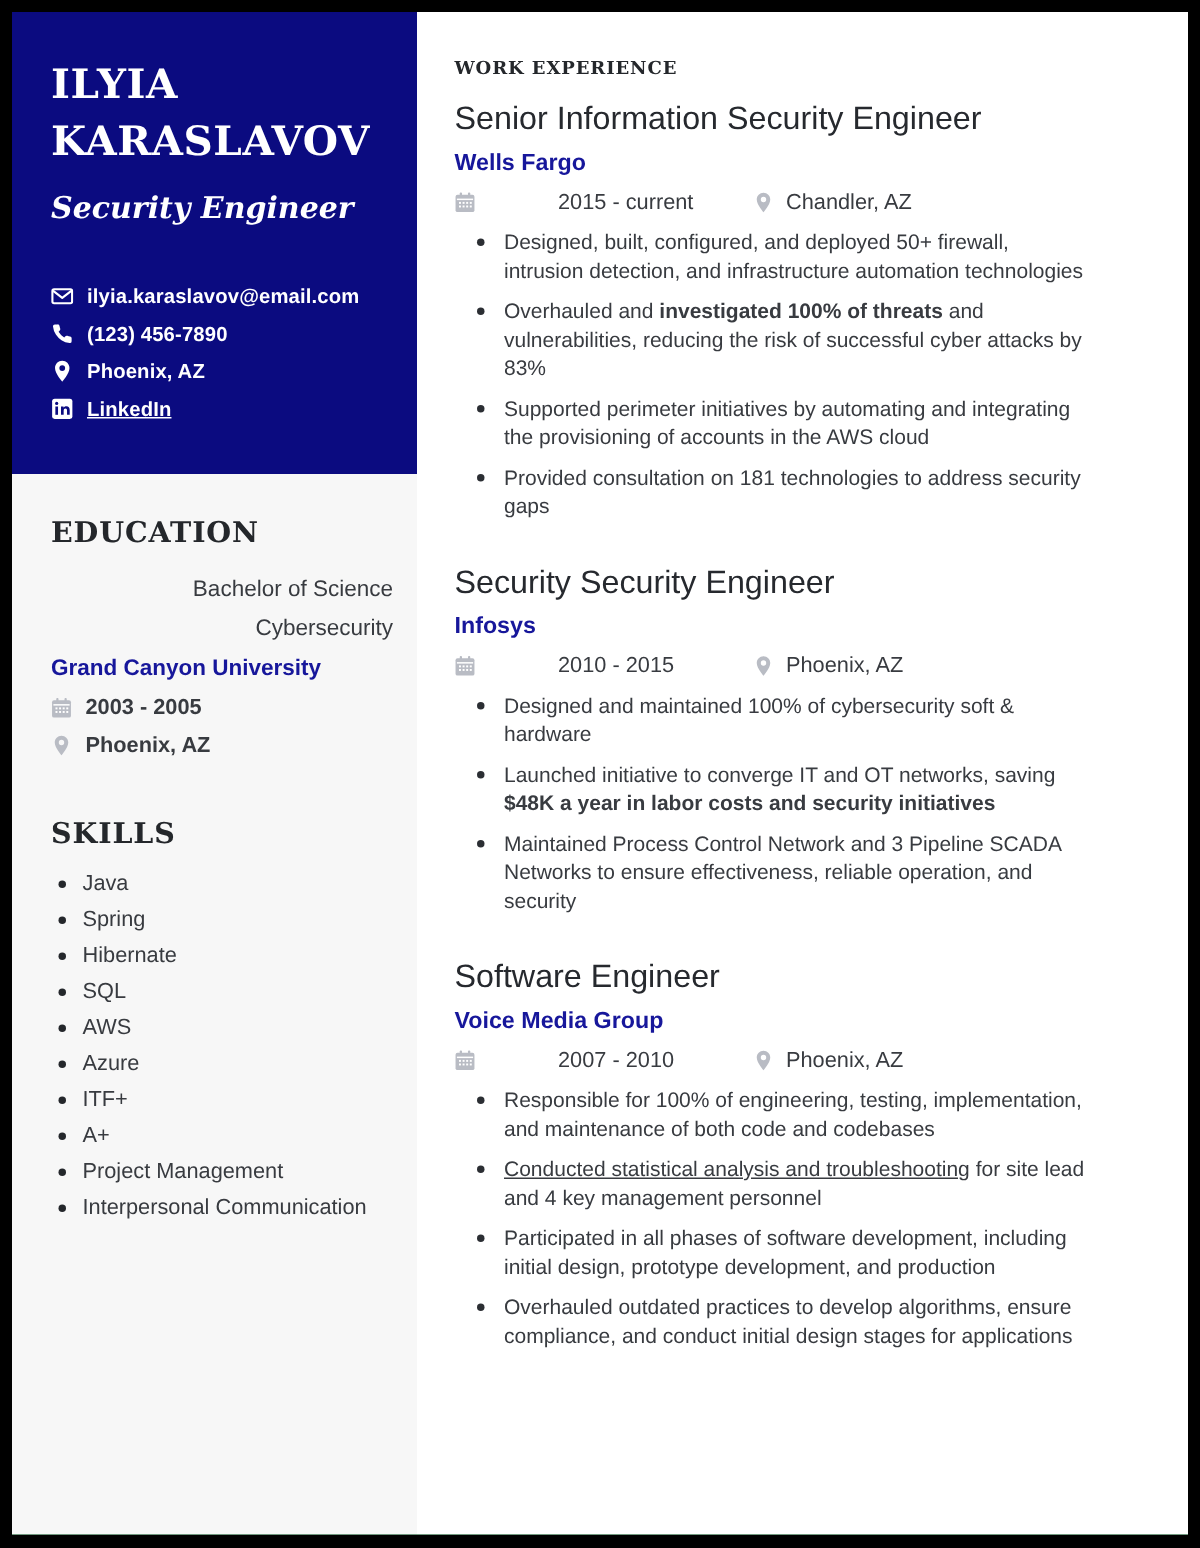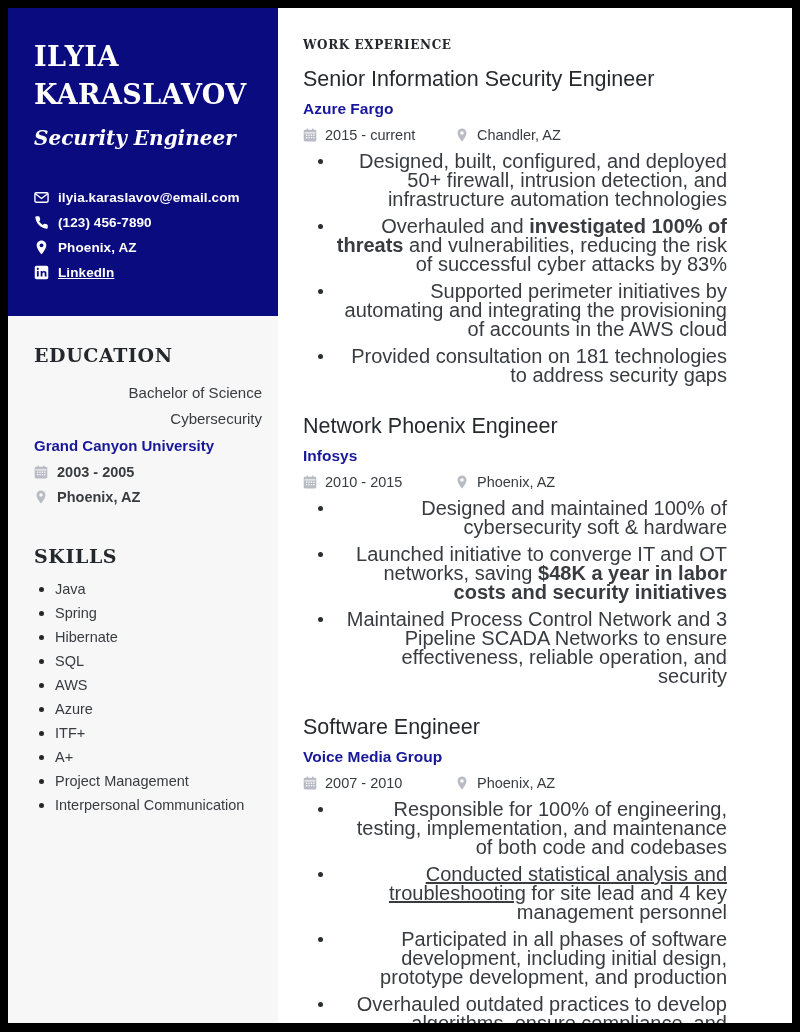--- a/index.html
+++ b/index.html
@@ -51,24 +51,24 @@
   
   .main{flex:1;padding:30px 34px 0 25px;background:#ffffff;}
   .main-heading{font-family:"DejaVu Serif","Liberation Serif",serif;font-weight:bold;
     font-size:12px;color:var(--heading-text);letter-spacing:.6px;margin-bottom:13px;}
   .job + .job{margin-top:27px;}
   .job-title{font-size:21.5px;font-weight:400;color:#26292e;line-height:28px;margin-bottom:7px;}
   .job-company{font-size:15.5px;font-weight:bold;color:var(--link-blue);margin-bottom:9px;}
   .job-meta{display:flex;align-items:center;font-size:14.5px;color:var(--body-text);margin-bottom:9px;}
   .job-meta .ico{width:14px;height:14px;flex:0 0 14px;display:inline-flex;color:var(--meta-icon);margin-right:8px;}
   .job-meta .ico svg{width:100%;height:100%;}
-  .job-meta .m-date{width:130px;}
+  .job-meta .m-date{width:130px;margin-left:47px;}
   .bullets{list-style:none;margin-top:2px;}
-  .bullets li{position:relative;padding-left:33px;font-size:20px;line-height:19px;
-    color:var(--body-text);margin-bottom:8px;max-width:424px;text-align:right;}
+  .bullets li{position:relative;padding-left:33px;font-size:14px;line-height:19px;
+    color:var(--body-text);margin-bottom:8px;max-width:424px;}
   .bullets li::before{content:"";position:absolute;left:15px;top:7px;width:5px;height:5px;
     border-radius:50%;background:#2b2e33;}
   .seg-b{font-weight:bold;}
   .seg-u{text-decoration:underline;}
 </style>
 </head>
 <body>
 
 <div class="page">
   <div class="sheet">
@@ -173,21 +173,21 @@
             </ul>
         </section>
       </div>
     </aside>
 
     <main class="main">
       <h1 class="main-heading">WORK EXPERIENCE</h1>
       <div id="jobs-container">
           <section class="job">
             <h2 class="job-title">Senior Information Security Engineer</h2>
-            <div class="job-company">Azure Fargo</div>
+            <div class="job-company">Wells Fargo</div>
             <div class="job-meta">
               <span class="ico">
                 <svg viewBox="0 0 14 14">
                   <rect x="0.7" y="1.8" width="12.6" height="11.6" rx="1.3" fill="currentColor"></rect>
                   <rect x="3.5" y="0.4" width="1.5" height="2.6" rx="0.6" fill="currentColor"></rect>
                   <rect x="9" y="0.4" width="1.5" height="2.6" rx="0.6" fill="currentColor"></rect>
                   <rect x="1.6" y="4.4" width="10.8" height="1" fill="#fff"></rect>
                   <g fill="#fff">
                     <rect x="3" y="6.6" width="1.3" height="1.3"></rect>
                     <rect x="5.4" y="6.6" width="1.3" height="1.3"></rect>
@@ -209,21 +209,21 @@
               <span class="m-loc">Chandler, AZ</span>
             </div>
             <ul class="bullets">
               <li><span class="">Designed, built, configured, and deployed 50+ firewall, intrusion detection, and infrastructure automation technologies</span></li>
               <li><span class="">Overhauled and </span><span class="seg-b">investigated 100% of threats</span><span class=""> and vulnerabilities, reducing the risk of successful cyber attacks by 83%</span></li>
               <li><span class="">Supported perimeter initiatives by automating and integrating the provisioning of accounts in the AWS cloud</span></li>
               <li><span class="">Provided consultation on 181 technologies to address security gaps</span></li>
             </ul>
           </section>
           <section class="job">
-            <h2 class="job-title">Network Phoenix Engineer</h2>
+            <h2 class="job-title">Security Security Engineer</h2>
             <div class="job-company">Infosys</div>
             <div class="job-meta">
               <span class="ico">
                 <svg viewBox="0 0 14 14">
                   <rect x="0.7" y="1.8" width="12.6" height="11.6" rx="1.3" fill="currentColor"></rect>
                   <rect x="3.5" y="0.4" width="1.5" height="2.6" rx="0.6" fill="currentColor"></rect>
                   <rect x="9" y="0.4" width="1.5" height="2.6" rx="0.6" fill="currentColor"></rect>
                   <rect x="1.6" y="4.4" width="10.8" height="1" fill="#fff"></rect>
                   <g fill="#fff">
                     <rect x="3" y="6.6" width="1.3" height="1.3"></rect>

